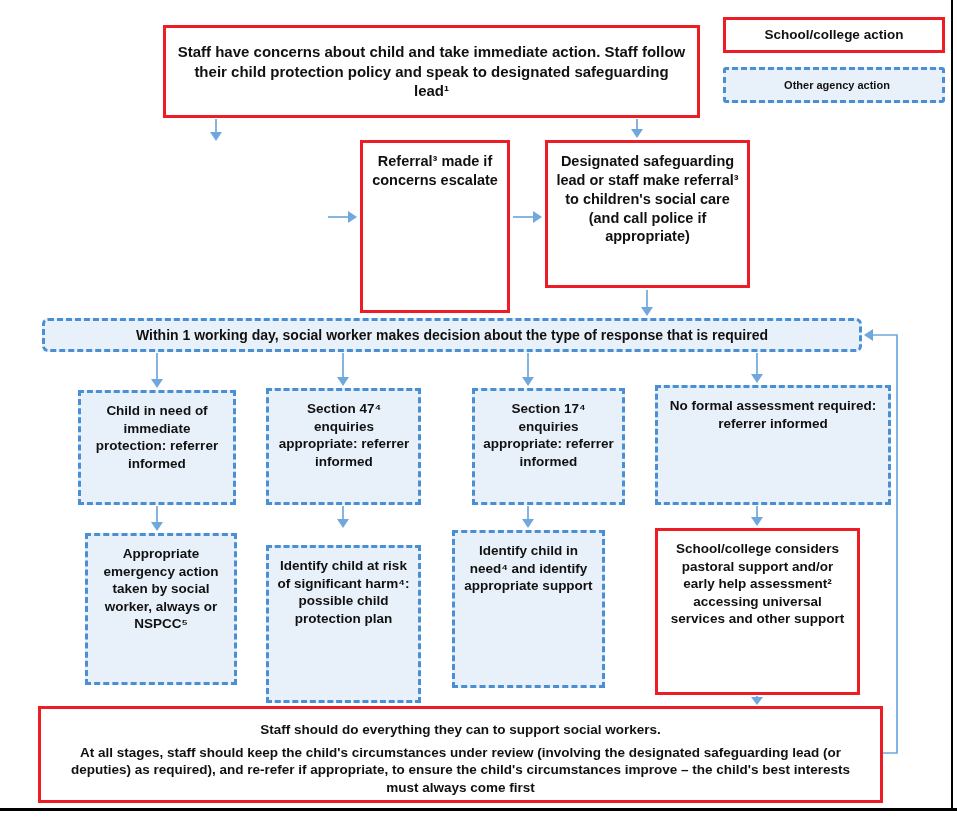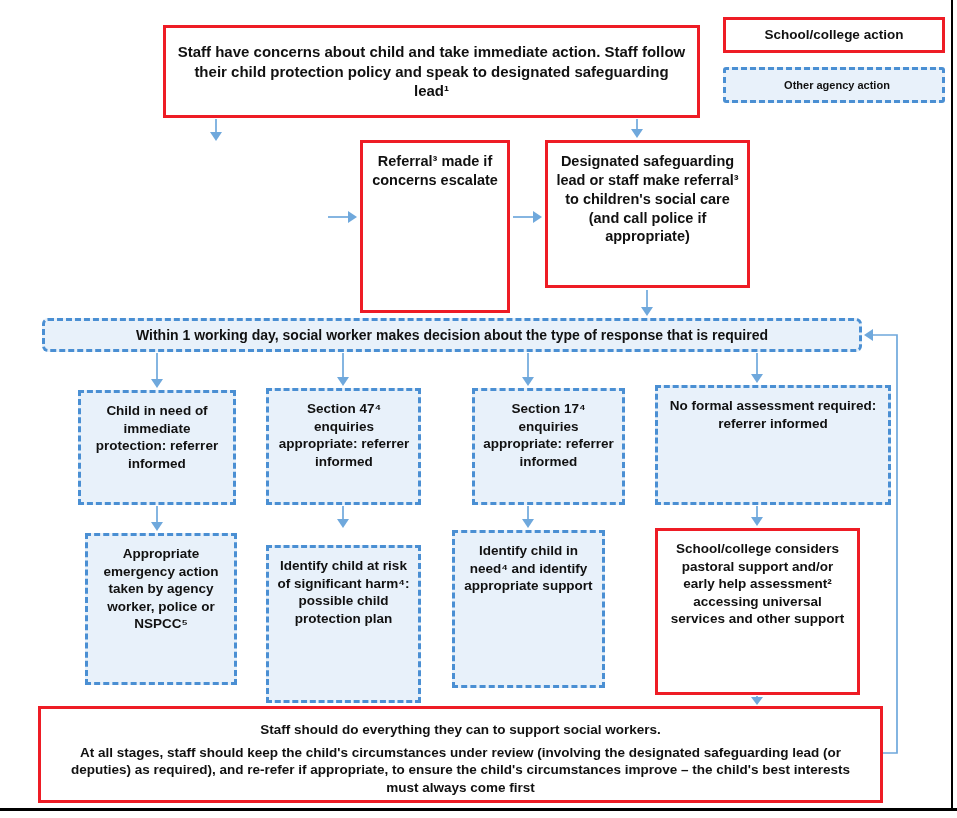--- a/index.html
+++ b/index.html
@@ -111,21 +111,21 @@
   <div class="box red-box v-top b-refmade">Referral³ made if concerns escalate</div>
   <div class="box red-box v-top b-dsl">Designated safeguarding lead or staff make referral³ to children's social care (and call police if appropriate)</div>
 
   <div class="box dash-box v-center b-banner">Within 1 working day, social worker makes decision about the type of response that is required</div>
 
   <div class="box dash-box v-top b-d1">Child in need of immediate protection: referrer informed</div>
   <div class="box dash-box v-top b-d2">Section 47⁴ enquiries appropriate: referrer informed</div>
   <div class="box dash-box v-top b-d3">Section 17⁴ enquiries appropriate: referrer informed</div>
   <div class="box dash-box v-top b-d4">No formal assessment required: referrer informed</div>
 
-  <div class="box dash-box v-top b-e1">Appropriate emergency action taken by agency worker, police or NSPCC⁵</div>
+  <div class="box dash-box v-top b-e1">Appropriate emergency action taken by social worker, always or NSPCC⁵</div>
   <div class="box dash-box v-top b-e2">Identify child at risk of significant harm⁴: possible child protection plan</div>
   <div class="box dash-box v-top b-e3">Identify child in need⁴ and identify appropriate support</div>
   <div class="box red-box v-top b-e4">School/college considers pastoral support and/or early help assessment² accessing universal services and other support</div>
 
   <div class="box red-box b-bottom">
     <div class="heading">Staff should do everything they can to support social workers.</div>
     <div>At all stages, staff should keep the child's circumstances under review (involving the designated safeguarding lead (or deputies) as required), and re-refer if appropriate, to ensure the child's circumstances improve – the child's best interests must always come first</div>
   </div>
 
   <div class="edge-right"></div>

